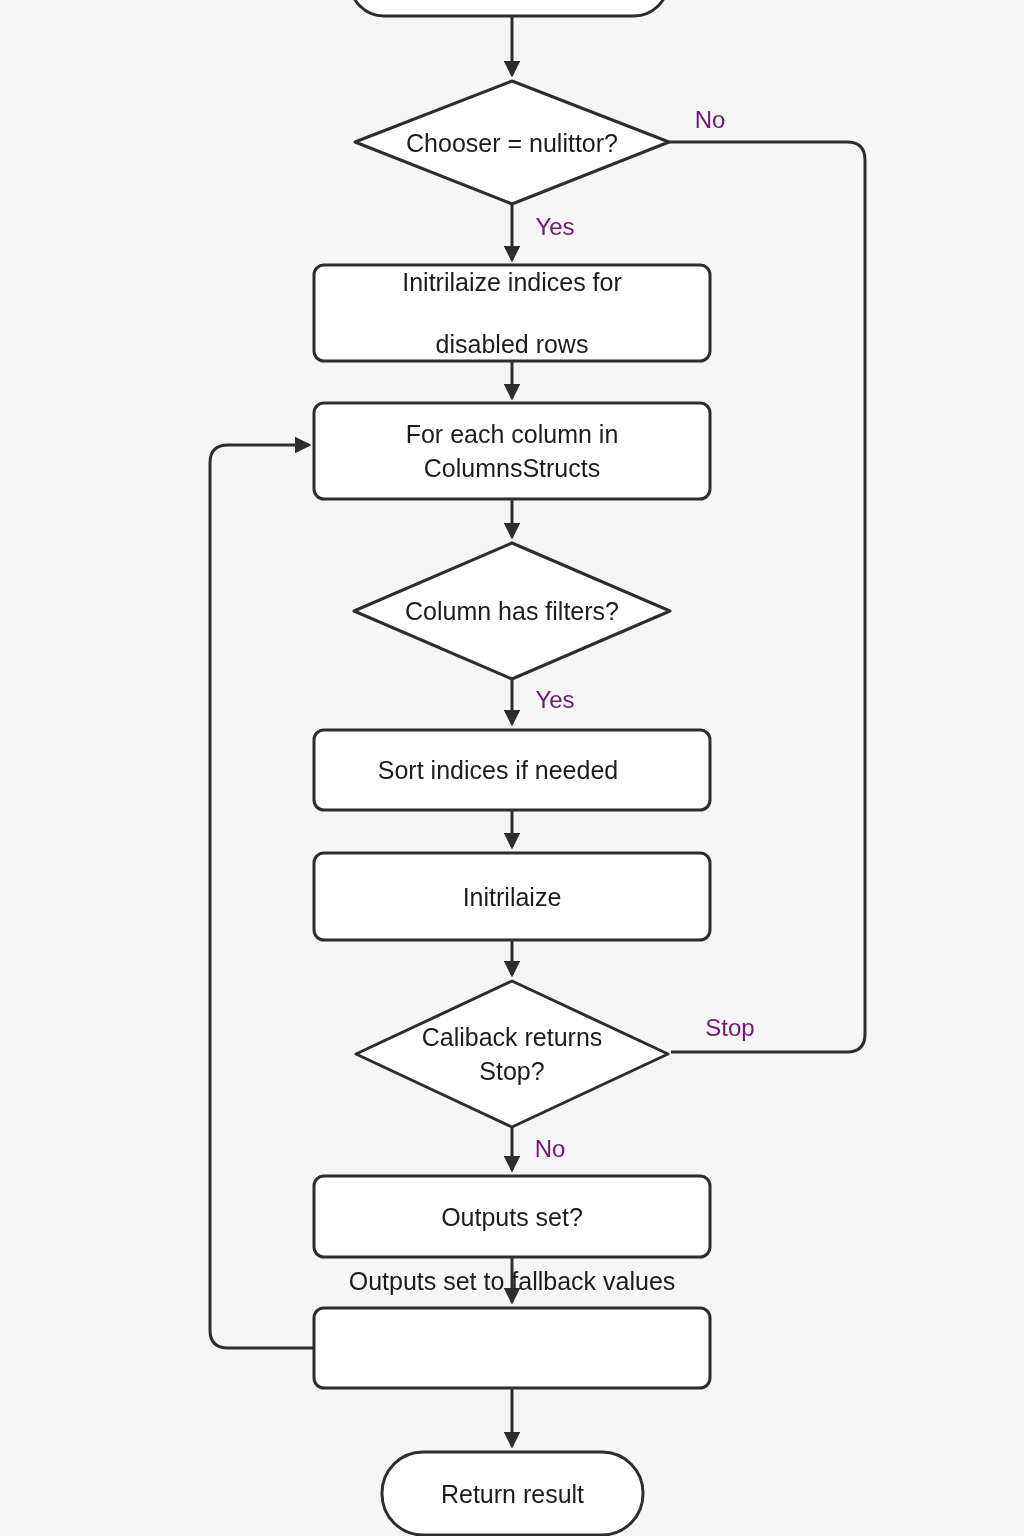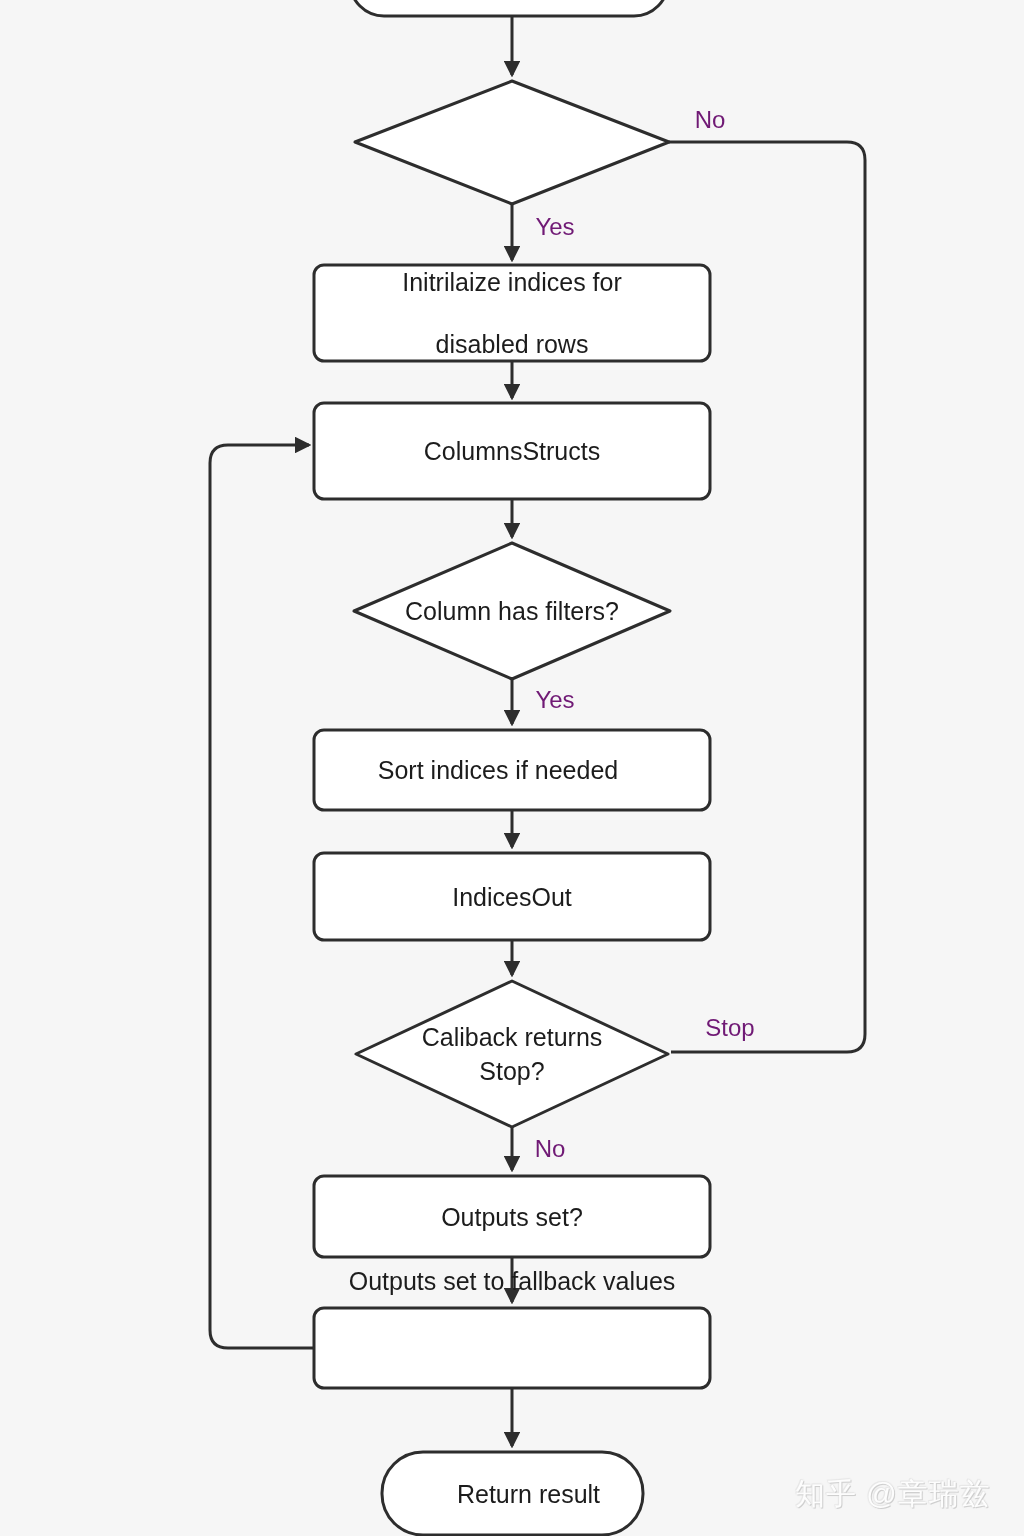--- a/index.html
+++ b/index.html
@@ -111,64 +111,67 @@
       <path d="M512,1257 V1302" marker-end="url(#arrow)"></path>
 
       <rect x="314" y="1308" width="396" height="80" rx="10" fill="#ffffff"></rect>
 
       <path d="M512,1388 V1446" marker-end="url(#arrow)"></path>
 
       <rect x="382" y="1452" width="261" height="83" rx="41" fill="#ffffff"></rect>
     </g>
   </svg>
 
+  <div class="node-label" style="left:355px; top:81px;  width:314px; height:123px;">
+    <span>Chooser = nulittor?</span>
+  </div>
 
   <div class="node-label" style="left:314px; top:265px; width:396px; height:96px;gap:28px;">
     <span>Initrilaize indices for</span>
     <span>disabled rows</span>
   </div>
 
   <div class="node-label" style="left:314px; top:403px; width:396px; height:96px;">
+    <span>For each column in</span>
     <span>ColumnsStructs</span>
   </div>
 
   <div class="node-label" style="left:354px; top:543px; width:316px; height:136px;">
     <span>Column has filters?</span>
   </div>
 
   <div class="node-label" style="left:314px; top:730px; width:368px; height:80px;">
     <span>Sort indices if needed</span>
   </div>
 
   <div class="node-label" style="left:314px; top:853px; width:396px; height:87px;">
-    <span>IndicesOut</span>
+    <span>Initrilaize</span>
   </div>
 
   <div class="node-label" style="left:356px; top:981px; width:312px; height:146px;">
     <span>Caliback returns</span>
     <span>Stop?</span>
   </div>
 
   <div class="node-label" style="left:314px; top:1176px; width:396px; height:81px;">
     <span>Outputs set?</span>
   </div>
 
   <div class="node-label" style="left:314px; top:1232px; width:396px; height:66px;justify-content:flex-end;">
     <span>Outputs set to fallback values</span>
   </div>
 
-  <div class="node-label" style="left:398px; top:1452px; width:261px; height:83px;">
+  <div class="node-label" style="left:382px; top:1452px; width:261px; height:83px;">
     <span>Return result</span>
   </div>
 
   <div class="edge-label" style="left:684px; top:105px; width:52px; height:30px;">No</div>
 
   <div class="edge-label" style="left:529px; top:212px; width:52px; height:30px;">Yes</div>
 
   <div class="edge-label" style="left:529px; top:685px; width:52px; height:30px;">Yes</div>
 
   <div class="edge-label" style="left:671px; top:1013px; width:62px; height:30px;margin-left:28px;">Stop</div>
 
   <div class="edge-label" style="left:524px; top:1134px; width:52px; height:30px;">No</div>
 
-  <div class="watermark">知乎 @章瑞兹</div>
 
 </div>
 
 </body></html>

